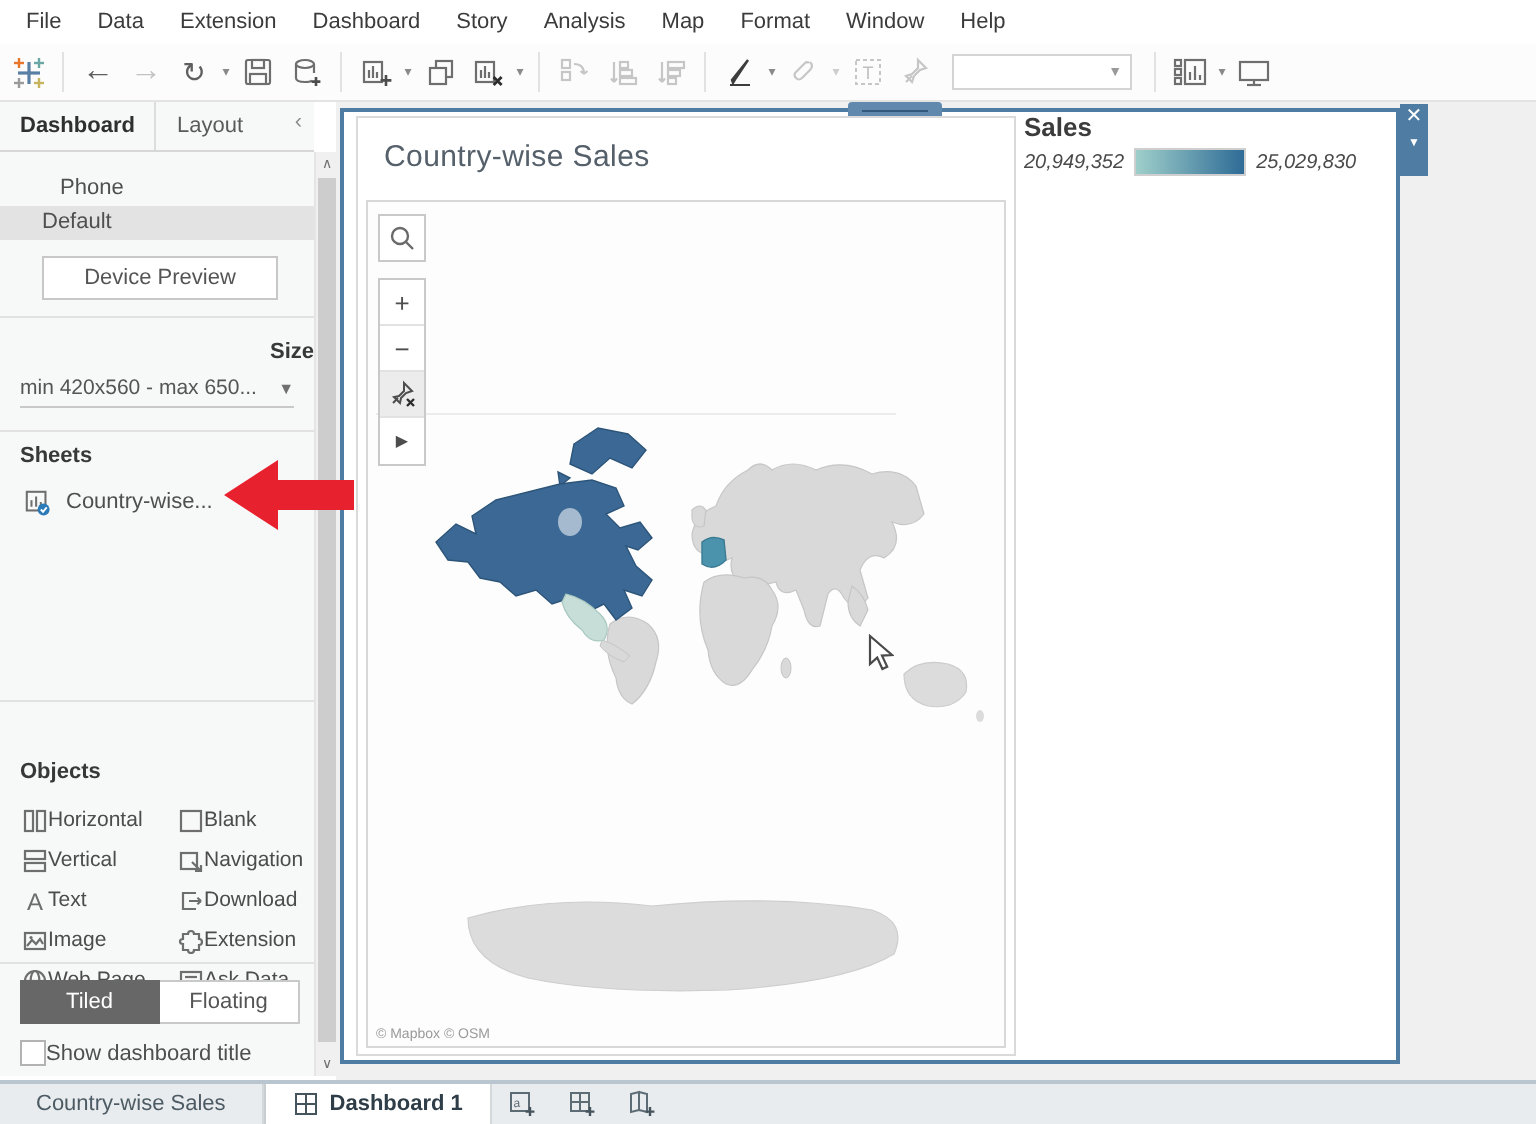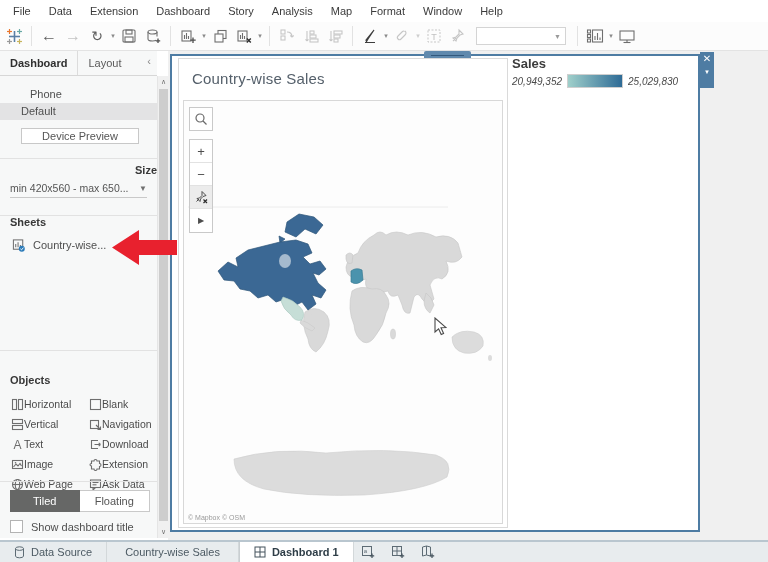--- a/index.html
+++ b/index.html
@@ -23,34 +23,34 @@
 
   
   #left-panel { position:absolute; left:0; top:51px; width:157px; height:487px; background:#f7f8f8; }
   #panel-tabs { height:25px; border-bottom:1px solid #d7d7d7; display:flex; align-items:center; position:relative; }
   .ptab { font-size:11px; padding:0 10px; line-height:24px; }
   .ptab.active { font-weight:bold; color:#2f2f2f; }
   .ptab.inactive { color:#5a5a5a; border-left:1px solid #dcdcdc; }
   #collapse-chevron { position:absolute; right:6px; top:4px; color:#8a8a8a; font-size:11px; }
   .device-row { font-size:11px; color:#4f4f4f; height:17px; line-height:17px; }
   .device-row.sel { background:#e3e3e4; }
-  #device-preview-btn { width:118px; height:16px; margin:8px 4px 0 21px; background:#fff; border:1px solid #c8c8c8; color:#555; font-size:11px; display:flex; align-items:center; justify-content:center;text-align:center; }
+  #device-preview-btn { width:118px; height:22px; margin:8px 4px 0 21px; background:#fff; border:1px solid #c8c8c8; color:#555; font-size:11px; display:flex; align-items:center; justify-content:center;text-align:center; }
   .hsep { position:absolute; left:0; width:157px; height:1px; background:#e2e2e2; }
   .p-heading { font-size:11px; font-weight:bold; color:#383838; }
   #size-dropdown { margin:6px 10px 0 10px; width:137px; border-bottom:1px solid #c9c9c9; display:flex; justify-content:space-between; align-items:center; padding-bottom:3px; }
   #size-dropdown .val { font-size:10.5px; color:#555; }
   #size-dropdown .dd { font-size:8px; color:#707070; }
   #sheet-item { display:flex; align-items:center; gap:7px; margin:10px 0 0 12px; font-size:11px; color:#4f4f4f; }
   #objects-grid { display:grid; grid-template-columns:78px 69px; grid-auto-rows:20px; margin:8px 0 0 10px; }
   .obj-item { display:flex; align-items:center; font-size:10.5px; color:#4c4c4c; }
   .obj-icon { width:14px; height:14px; display:flex; align-items:center; justify-content:center; color:#6d6d6d; }
   #mode-toggle { position:absolute; left:10px; top:439px; width:140px; height:22px; display:flex; }
   #tiled-btn { flex:1; background:#666766; color:#fff; font-size:11px; display:flex; align-items:center; justify-content:center; }
   #floating-btn { flex:1; background:#fff; border:1px solid #c9c9c9; border-left:none; color:#555; font-size:11px; display:flex; align-items:center; justify-content:center; }
-  #show-title-row { position:absolute; left:10px; top:469px; display:flex; align-items:center; gap:8px; }
+  #show-title-row { position:absolute; left:10px; top:469px; display:flex; align-items:center; }
   #show-title-checkbox { width:13px; height:13px; border:1px solid #b3b3b3; background:#fff; }
   #show-title-label { font-size:11px; color:#4f4f4f; }
 
   
   #panel-scrollbar { position:absolute; left:157px; top:76px; width:11px; height:462px; background:#f0f0f0; border-left:1px solid #e5e5e5; }
   #panel-scrollbar .arrow { position:absolute; left:0; width:11px; text-align:center; font-size:7px; color:#707070; }
   #sb-thumb { position:absolute; left:1px; top:13px; width:9px; height:432px; background:#cdcdcd; }
 
   
   #canvas-bg { position:absolute; left:168px; top:51px; width:600px; height:489px; background:#f0f0f0; }
@@ -483,27 +483,20 @@
     <div id="legend-gradient"></div>
     <span class="legend-num">25,029,830</span>
   </div>
 </div>
 
 <svg id="red-arrow" width="65" height="37" viewBox="0 0 65 37">
   <path d="M0,18.5 L27,1 L27,11 L65,11 L65,26 L27,26 L27,36 Z" fill="#e8212e"></path>
 </svg>
 
 <div id="statusbar">
-  <div class="sbtab">
-    <svg width="11" height="13" viewBox="0 0 11 13">
-        <ellipse cx="5.5" cy="2.6" rx="4" ry="1.8" fill="none" stroke="#5d6b74" stroke-width="1"></ellipse>
-        <path d="M1.5,2.6 L1.5,10 Q1.5,11.8 5.5,11.8 Q9.5,11.8 9.5,10 L9.5,2.6" fill="none" stroke="#5d6b74" stroke-width="1"></path>
-      </svg>
-    <span>Data Source</span>
-  </div>
   <div class="sbtab" style="padding:0 18px;">
     <span>Country-wise Sales</span>
   </div>
   <div class="sbtab active">
     <svg width="12" height="12" viewBox="0 0 12 12">
         <rect x="1" y="1" width="10" height="10" fill="none" stroke="#44535c" stroke-width="1"></rect>
         <line x1="6" y1="1" x2="6" y2="11" stroke="#44535c" stroke-width="1"></line>
         <line x1="1" y1="6" x2="11" y2="6" stroke="#44535c" stroke-width="1"></line>
       </svg>
     <span>Dashboard 1</span>

